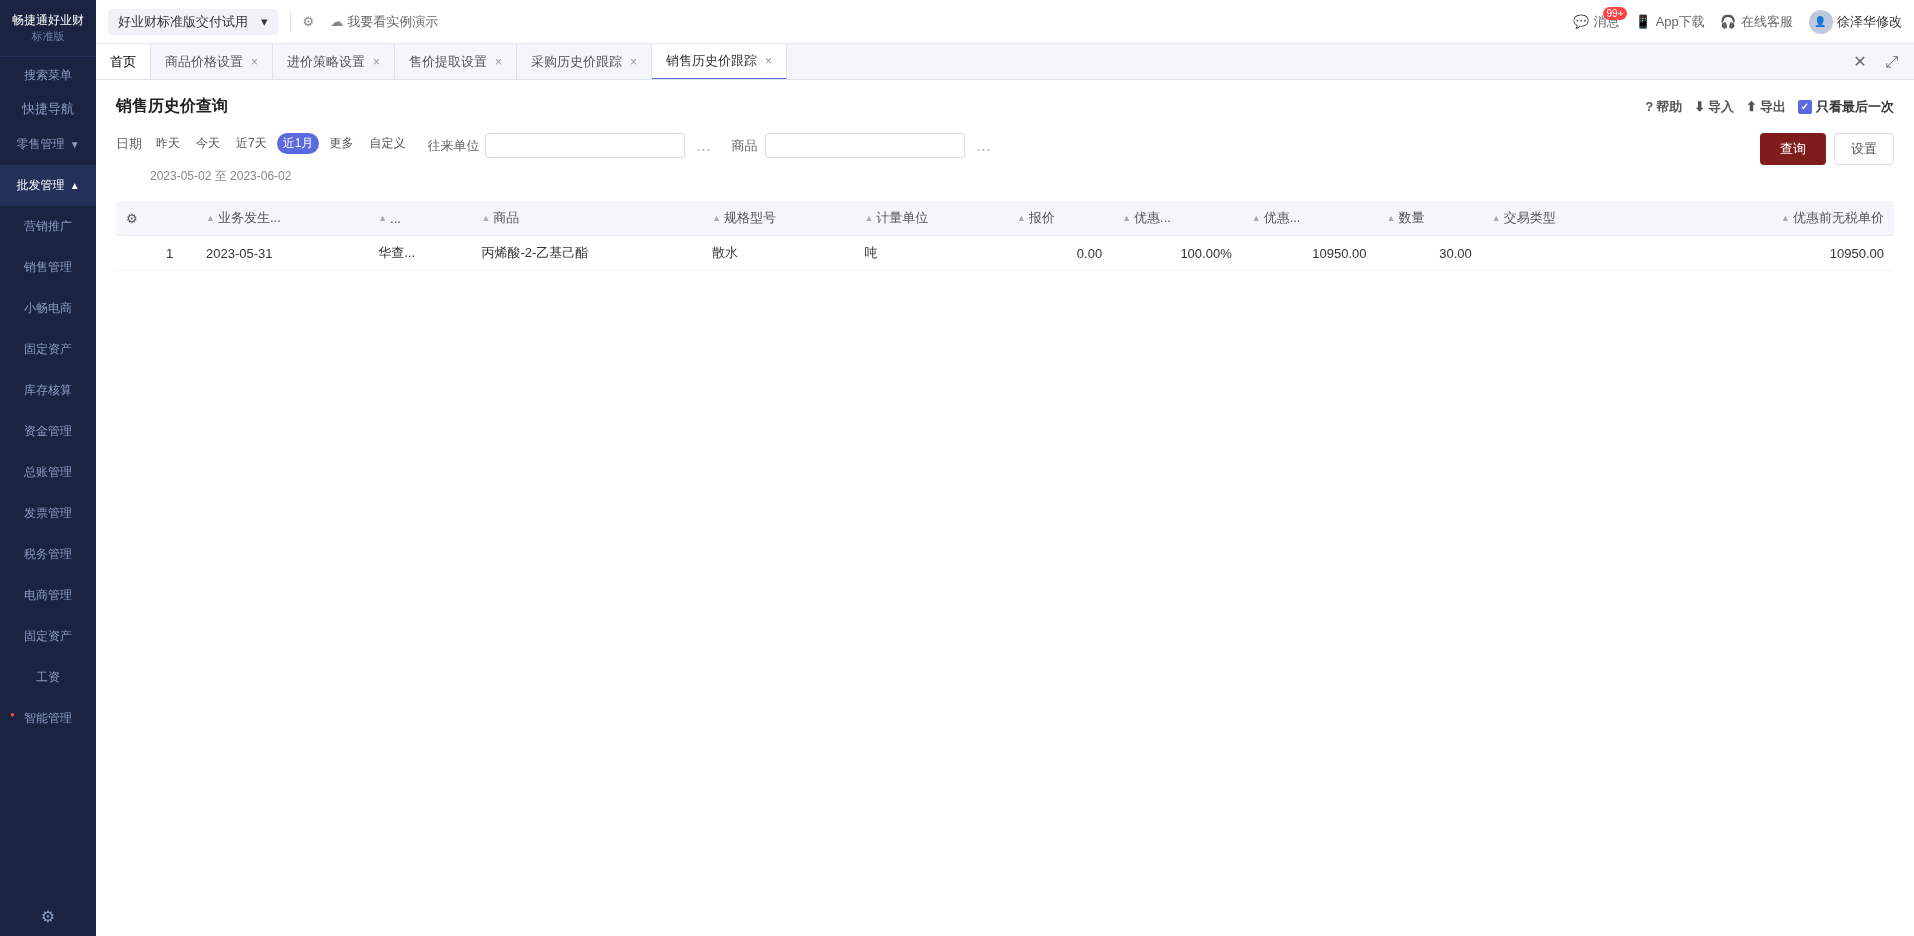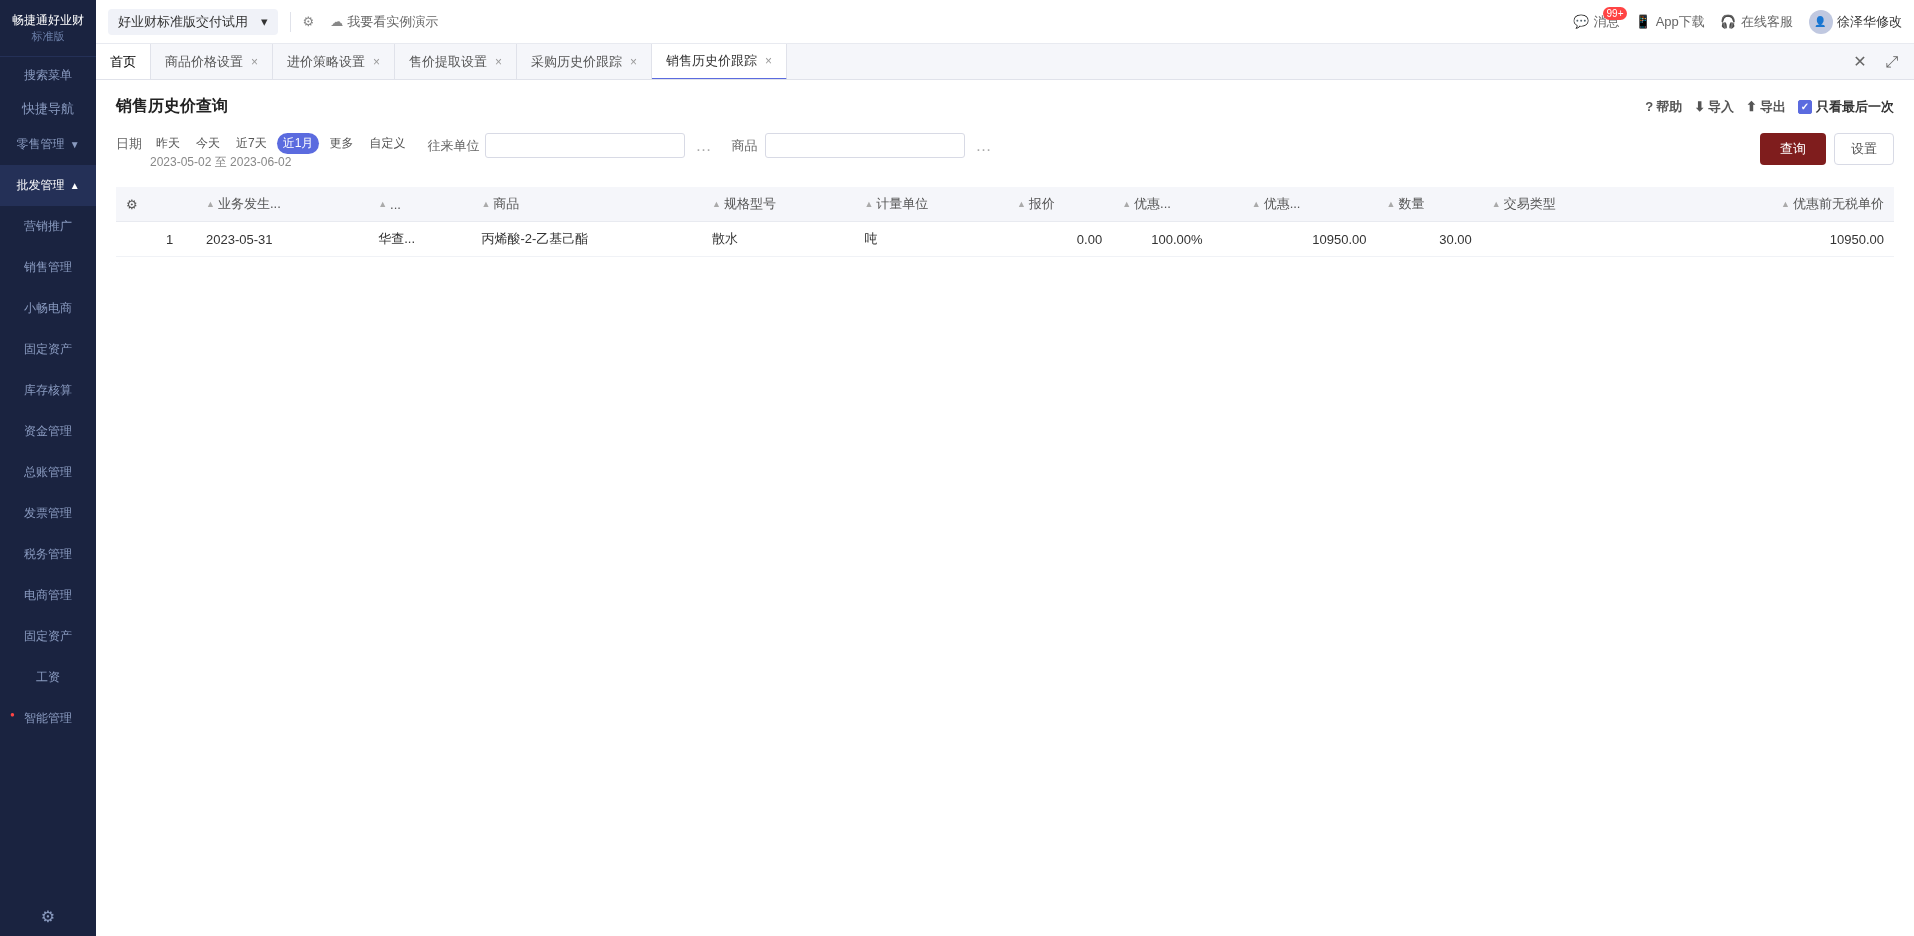--- a/index.html
+++ b/index.html
@@ -67,21 +67,21 @@
     .checkbox-box { width: 14px; height: 14px; border: 1px solid #5b6bdf; background: #5b6bdf; border-radius: 2px; display: flex; align-items: center; justify-content: center; color: #fff; font-size: 10px; }
 
     
     .data-table { width: 100%; border-collapse: collapse; font-size: 13px; }
     .data-table thead tr { background: #f5f6fa; }
     .data-table th { padding: 8px 10px; text-align: left; color: #555; font-weight: 500; border-bottom: 1px solid #e8eaf0; white-space: nowrap; }
     .data-table td { padding: 8px 10px; color: #333; border-bottom: 1px solid #f0f2f6; }
     .th-sort { display: flex; align-items: center; gap: 3px; }
     .row-num { color: #888; }
     .settings-col { width: 40px; text-align: center; }
-    .filter-section-col { display: flex; flex-direction: column; gap: 0; }
+    .filter-section-col { display: flex; flex-direction: column; gap: 14px; }
   </style>
 </head>
 <body>
 
 <div class="sidebar">
   <div class="sidebar-logo">
     <div class="logo-text">畅捷通好业财</div>
     <div class="logo-sub">标准版</div>
   </div>
   <div class="sidebar-search">搜索菜单</div>
@@ -344,21 +344,21 @@
       <tbody>
         <tr>
           <td class="settings-col"></td>
           <td class="row-num">1</td>
           <td>2023-05-31</td>
           <td>华查...</td>
           <td>丙烯酸-2-乙基己酯</td>
           <td>散水</td>
           <td>吨</td>
           <td style="text-align:right;">0.00</td>
-          <td style="text-align:center;">100.00%</td>
+          <td style="text-align:right;">100.00%</td>
           <td style="text-align:right;">10950.00</td>
           <td style="text-align:right;">30.00</td>
           <td></td>
           <td></td>
           <td style="text-align:right;">10950.00</td>
         </tr>
       </tbody>
     </table>
 
   </div>

